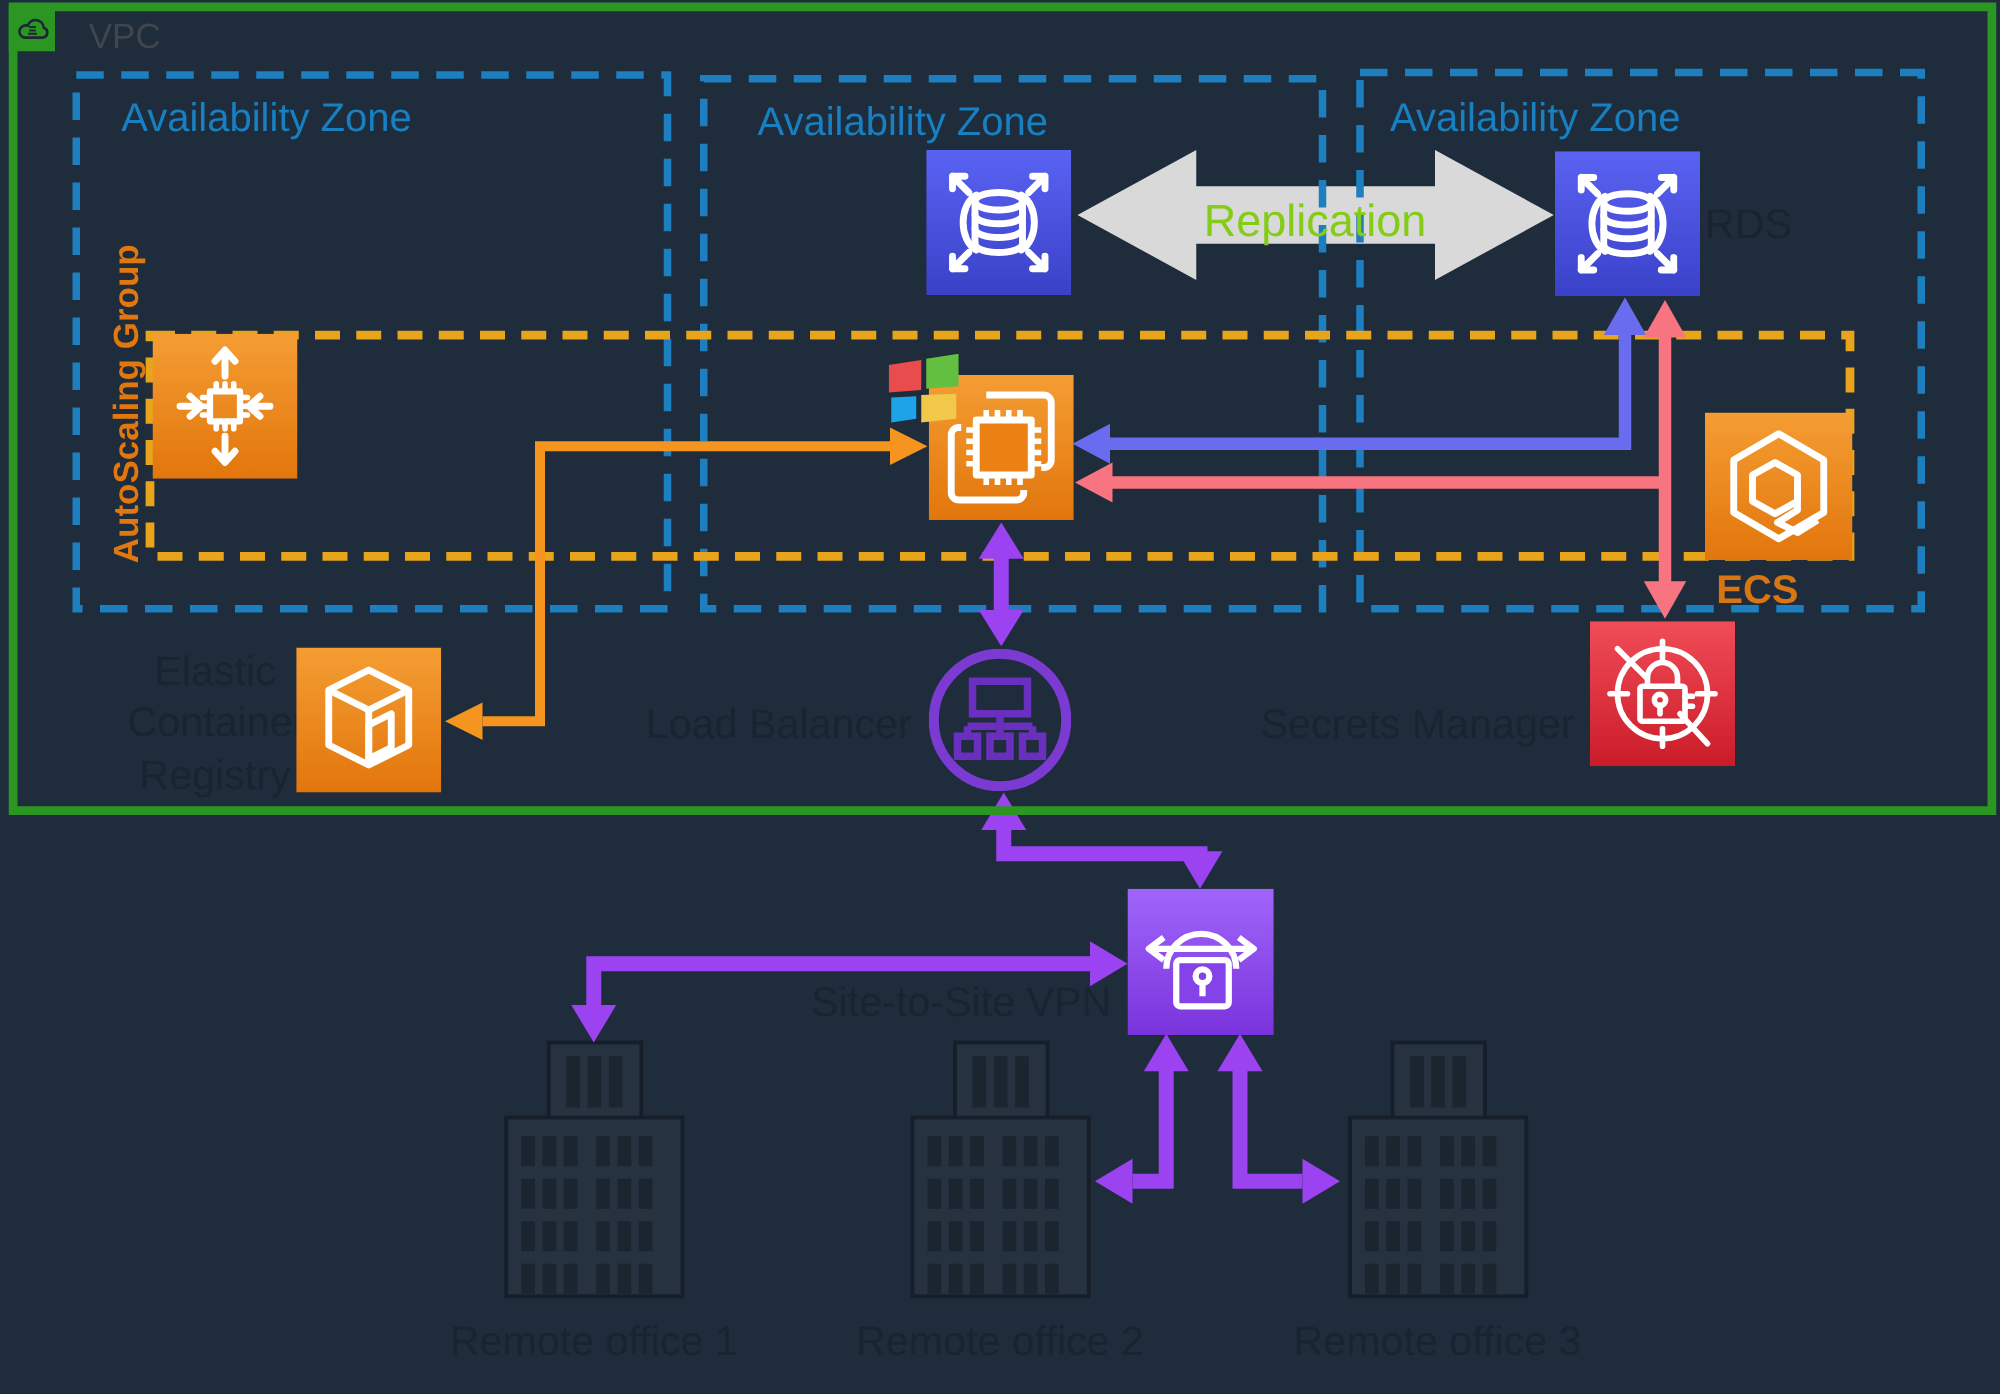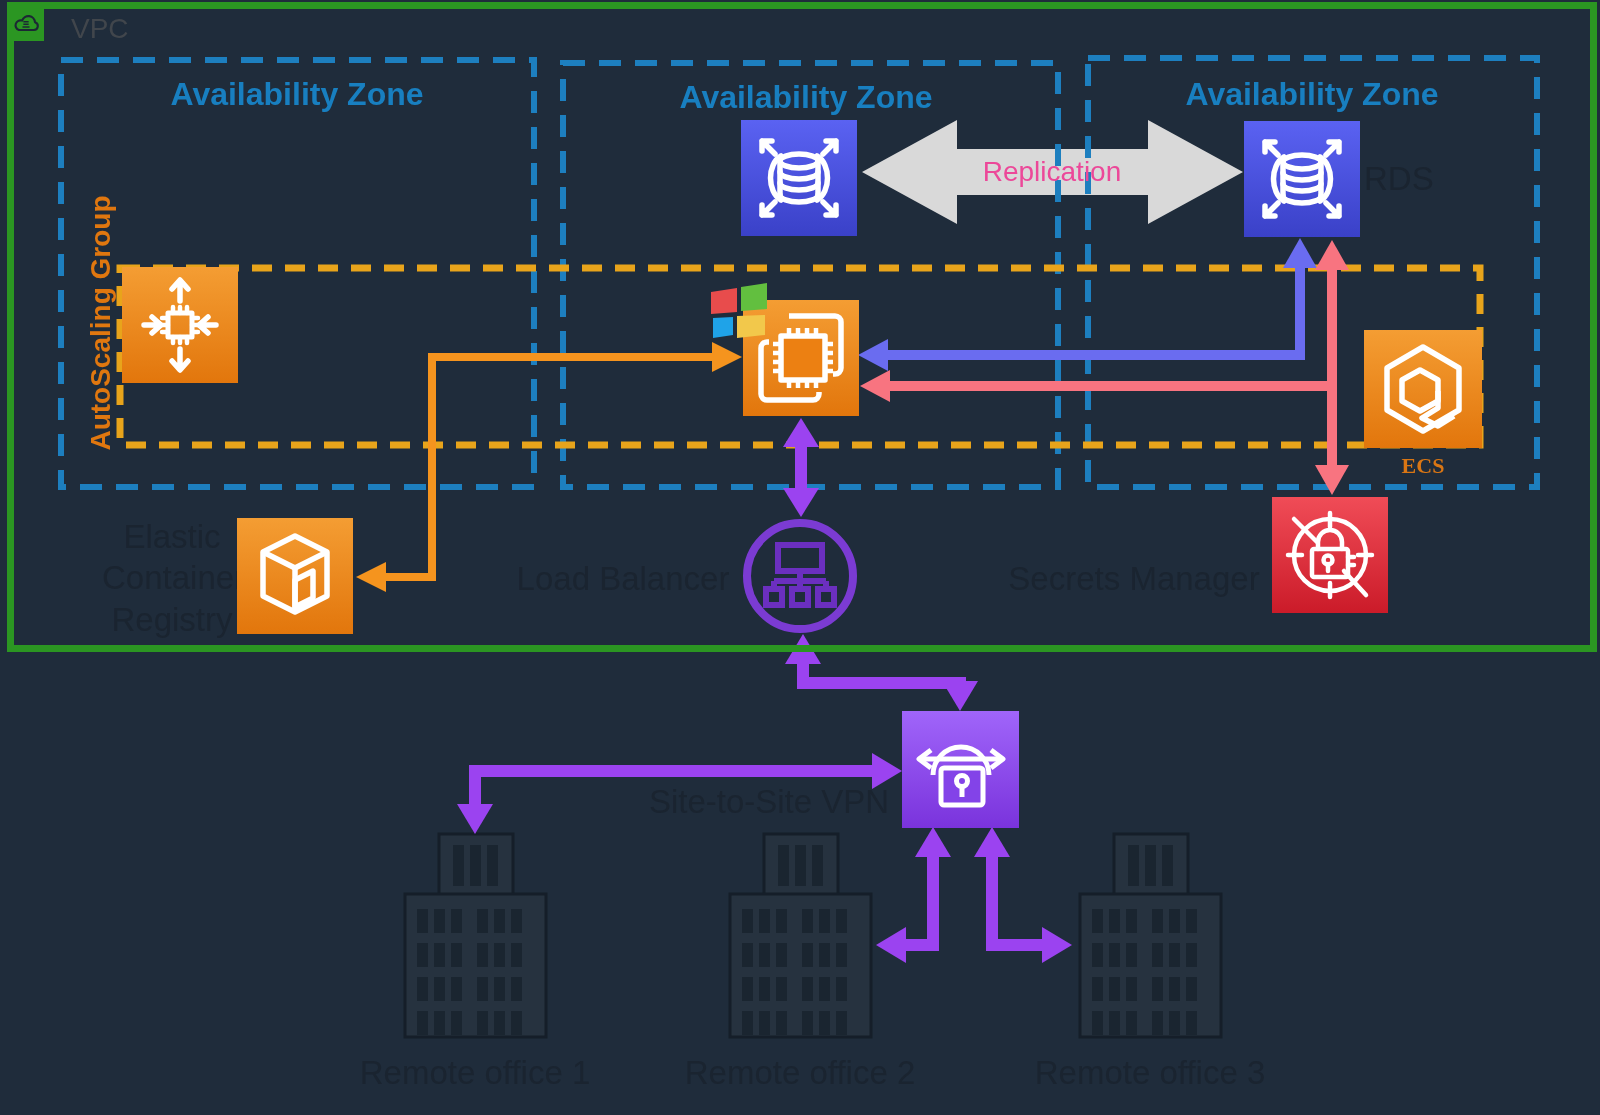--- a/index.html
+++ b/index.html
@@ -2,31 +2,31 @@
 <html><head>
 <meta charset="utf-8">
 <style>
   html,body{margin:0;padding:0;background:#1F2C3B;}
   .stage{position:relative;width:1600px;height:1115px;background:#1F2C3B;overflow:hidden;
          font-family:"Liberation Sans", sans-serif;}
   svg{display:block;}
   .overlay{position:absolute;left:0;top:0;z-index:10;pointer-events:none;}
   .txt{position:absolute;z-index:20;pointer-events:none;}
   .faint{color:#1A2430;font-size:33px;}
-  .az-label{color:#187FC0;font-size:32px;font-weight:700;text-align:center;}
+  .az-label{color:#187FC0;font-size:32px;font-weight:400;}
   .icon{position:absolute;z-index:30;}
   .vpc-border{position:absolute;left:7px;top:2px;width:1590px;height:650px;
               border:7px solid #2B9622;box-sizing:border-box;z-index:50;pointer-events:none;}
   .vpc-badge{position:absolute;left:7px;top:4px;width:37px;height:37px;background:#2B9622;z-index:51;
              display:flex;align-items:center;justify-content:center;}
   .vpc-label{position:absolute;left:55px;top:13px;font-size:28px;color:#41464C;z-index:51;margin-left:16px;}
   .asg-label{position:absolute;left:0;top:0;z-index:20;color:#E0770F;font-size:28px;font-weight:bold;
              white-space:nowrap;transform:translate(101px,323px) translate(-50%,-50%) rotate(-90deg);}
-  .ecs-label{color:#D97614;font-size:22px;font-weight:bold;text-align:center;font-family:Liberation Serif, serif;}
-  .repl-label{color:#ec4899;font-size:28px;text-align:center;}
+  .ecs-label{color:#D97614;font-size:32px;font-weight:bold;text-align:left;}
+  .repl-label{color:#84cc16;font-size:36px;text-align:center;}
   .center{text-align:center;}
   .right{text-align:center;}
 </style>
 </head>
 <body>
 
 <div class="stage">
 
   <svg width="0" height="0" style="position:absolute" aria-hidden="true">
     <defs>

